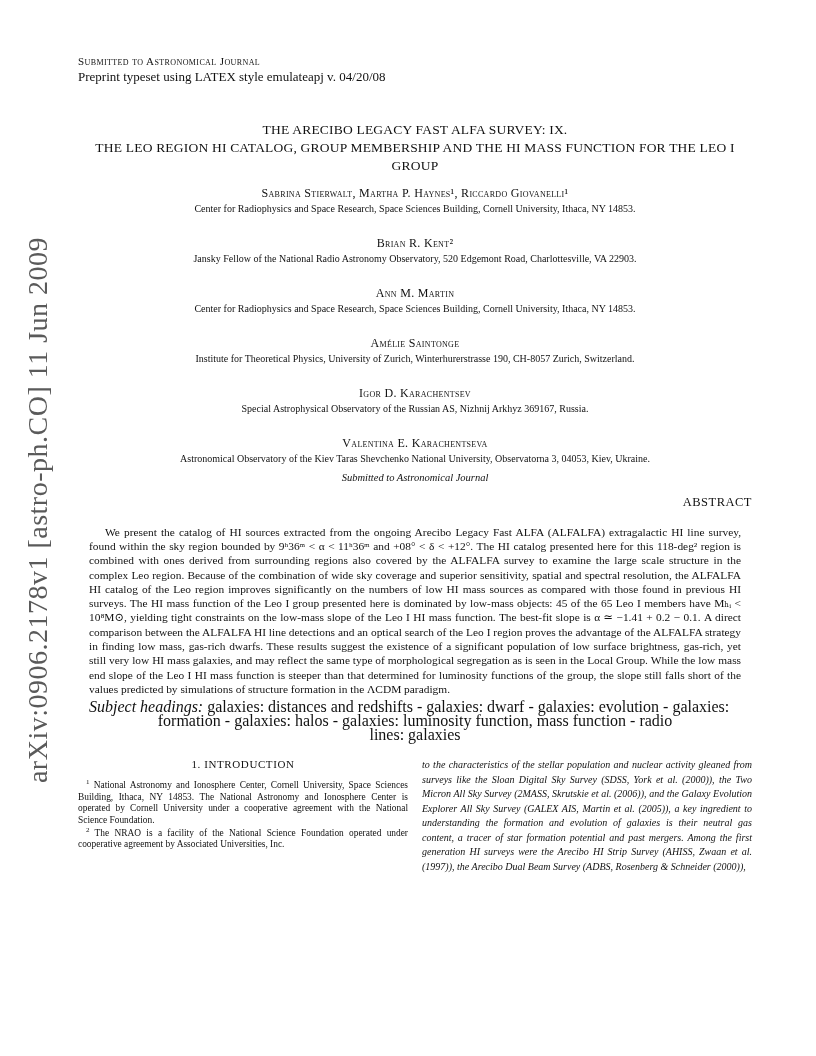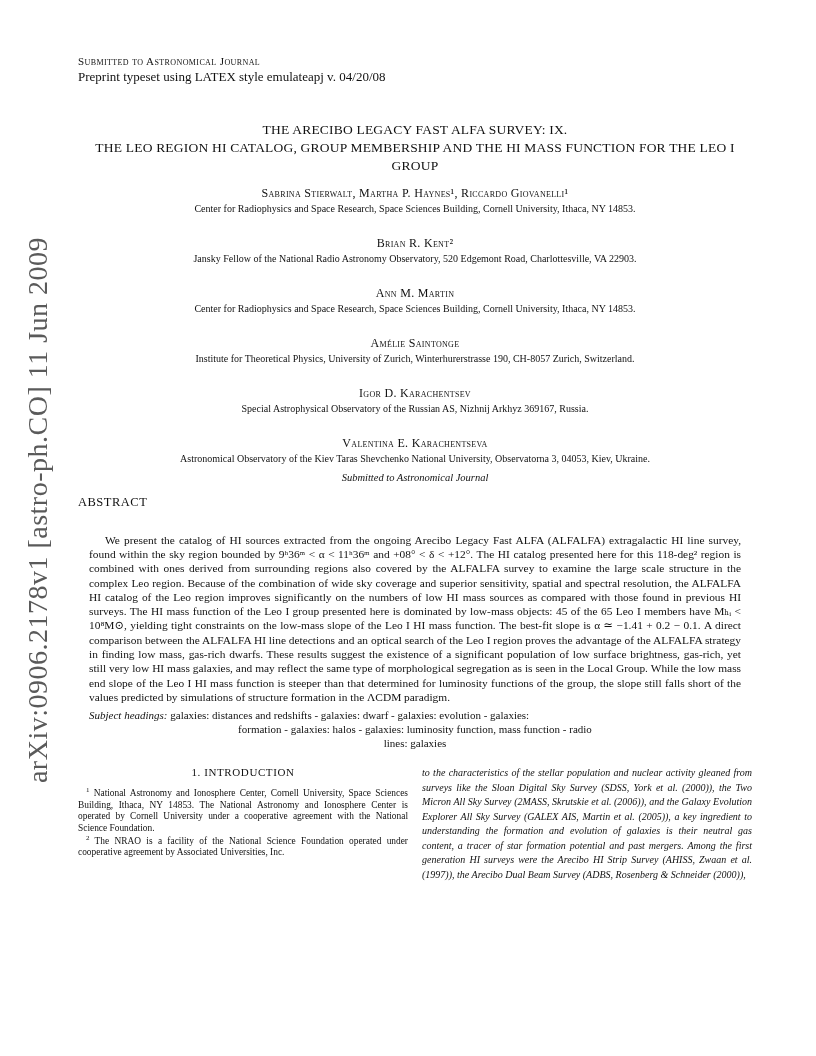--- a/index.html
+++ b/index.html
@@ -33,29 +33,29 @@
   
   .title-block { text-align: center; margin-top: 36px; }
   .title-line { font-size: 13.5px; letter-spacing: 0.2px; line-height: 1.35; max-width: 700px; margin: 0 auto; text-align: center; }
   
   .authors-block { margin-top: 10px; text-align: center; }
   .author-group { margin-bottom: 22px; }
   .author-names { font-variant: small-caps; font-size: 12px; letter-spacing: 0.3px; }
   .author-affil { font-size: 10px; margin-top: 2px; }
   .submitted-note { font-style: italic; font-size: 10.5px; text-align: center; margin-top: -14px; }
   
-  .abstract-heading { text-align: left; font-size: 12.5px; letter-spacing: 0.5px; margin-top: 12px; }
+  .abstract-heading { text-align: right; font-size: 12.5px; letter-spacing: 0.5px; margin-top: 12px; }
   .abstract-text {
-    width: 652px; margin: 23px auto 0 auto;
+    width: 652px; margin: 15px auto 0 auto;
     font-size: 11.4px; line-height: 14.3px;
     text-align: justify; text-indent: 16px;
     hyphens: auto;
   }
   
-  .subject-block { width: 652px; margin: 4px auto 0 auto; font-size: 11px; line-height: 14px; }
+  .subject-block { width: 652px; margin: 4px auto 0 auto; font-size: 16px; line-height: 14px; }
   .subject-line1 { text-align: left; }
   .subject-label { font-style: italic; }
   .subject-cont { text-align: center; font-family: Liberation Serif, serif; }
   
   .columns { display: flex; gap: 14px; margin-top: 16px; }
   .col { width: 330px; }
   .section-heading { text-align: center; font-size: 11px; letter-spacing: 0.6px; margin-bottom: 8px; }
   .body-par { font-size: 10px; line-height: 14.5px; text-align: justify; hyphens: auto; font-style: italic; }
   .indent { text-indent: 14px; }
   .footnotes { margin-top: 10px; font-size: 9.4px; line-height: 11.6px; text-align: justify; }

